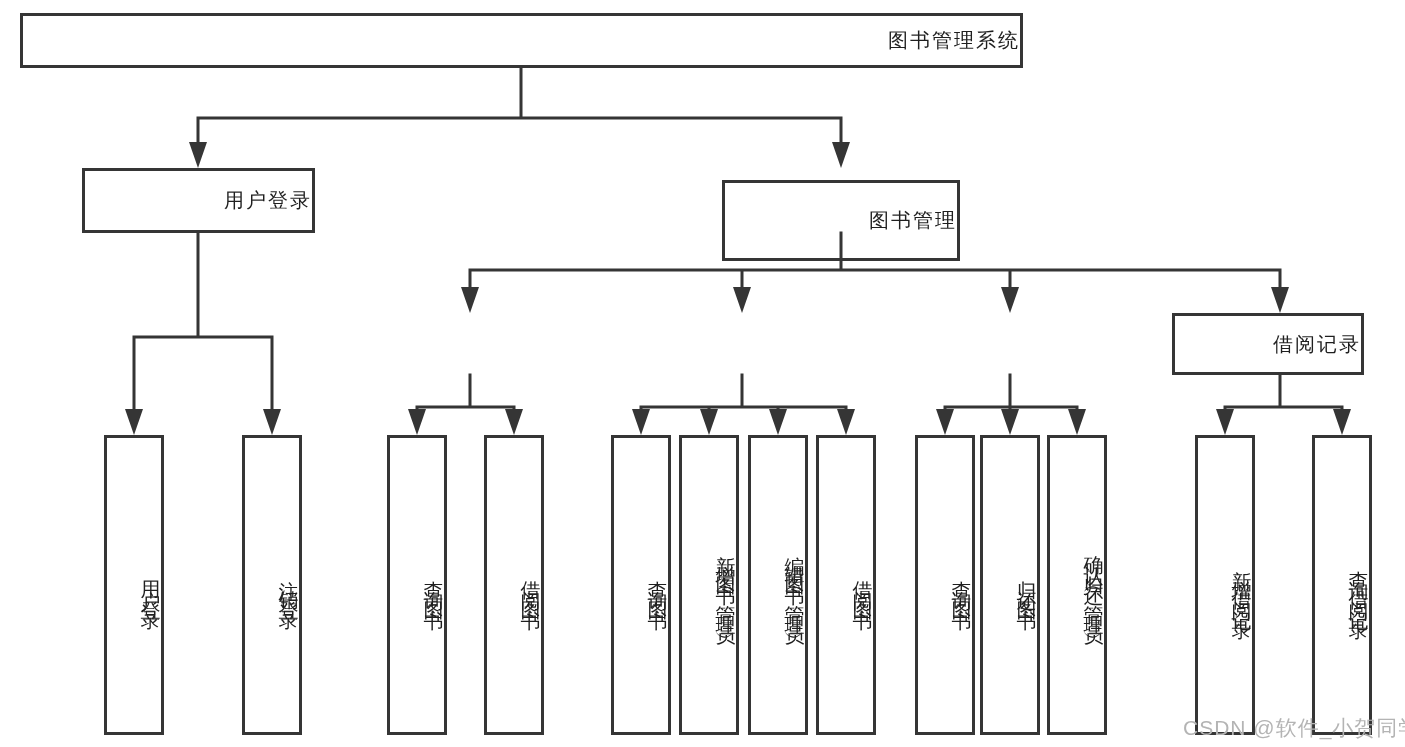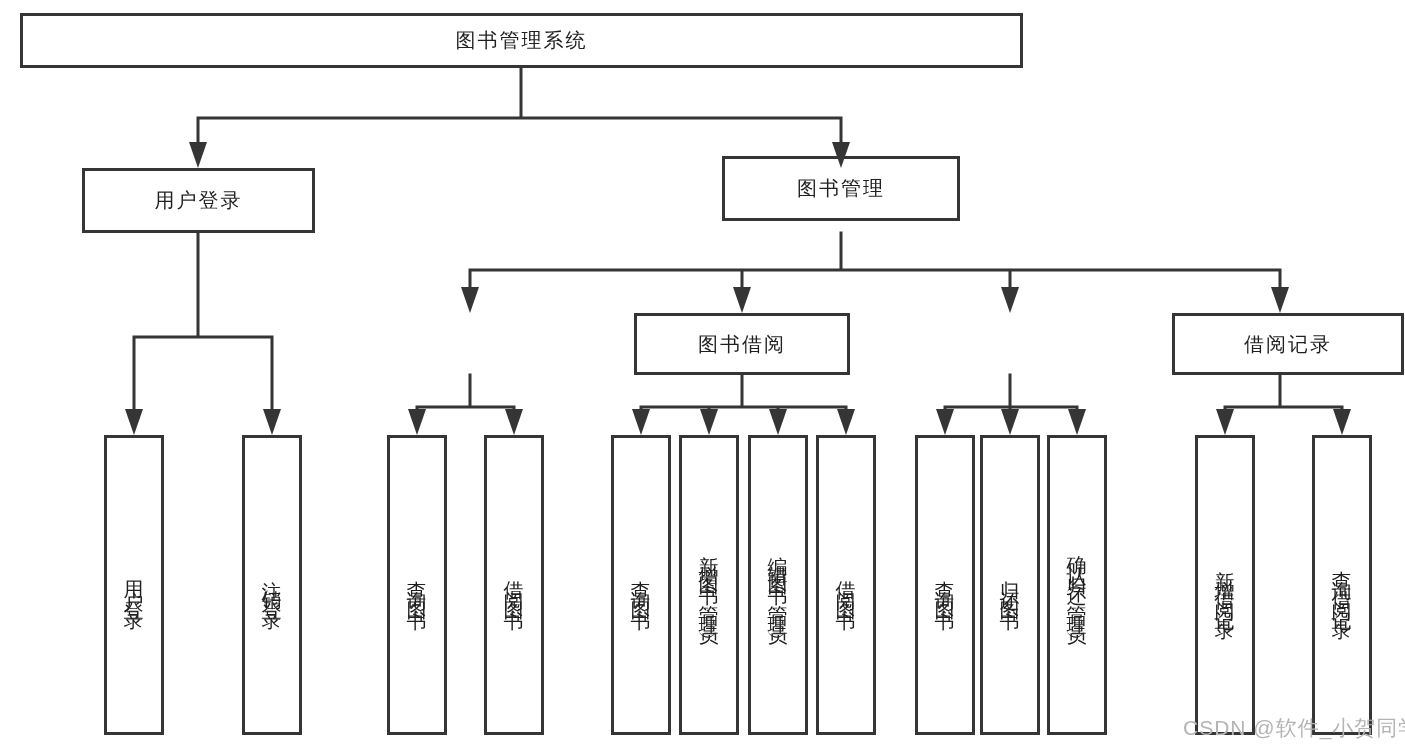--- a/index.html
+++ b/index.html
@@ -11,21 +11,21 @@
   .canvas{
     position:relative; width:1405px; height:747px;
     background:var(--background,#fff); overflow:hidden;
     font-family:"Liberation Sans","DejaVu Sans",sans-serif;
     color:var(--text,#1f1f1f);
   }
   .box{
     position:absolute; box-sizing:border-box;
     border:3px solid var(--box-border,#353535);
     background:var(--box-fill,#fff);
-    display:flex; align-items:center; justify-content:center;
+    display:flex; align-items:center; justify-content:flex-end;
   }
   .h-label{
     font-size:20px; letter-spacing:2px; white-space:nowrap;
     color:var(--text,#1f1f1f);
   }
   .v-label{
     writing-mode:vertical-rl; text-orientation:mixed;
     font-size:20px; line-height:1; letter-spacing:10px;
     color:var(--text,#1f1f1f);
   }
@@ -49,28 +49,25 @@
 
 <div class="canvas">
 
   <div class="box" style="left:20px;top:13px;width:1003px;height:55px">
     <span class="h-label">图书管理系统</span>
   </div>
 
   <div class="box" style="left:82px;top:168px;width:233px;height:65px">
     <span class="h-label">用户登录</span>
   </div>
-  <div class="box" style="left:722px;top:156px;width:238px;height:65px">
+  <div class="box" style="left:722px;top:180px;width:238px;height:81px">
     <span class="h-label">图书管理</span>
   </div>
 
-  <div class="box" style="left:634px;top:313px;width:216px;height:62px">
-    <span class="h-label">图书借阅</span>
-  </div>
-  <div class="box" style="left:1172px;top:313px;width:232px;height:62px">
+  <div class="box" style="left:1172px;top:313px;width:192px;height:62px">
     <span class="h-label">借阅记录</span>
   </div>
 
   <div class="box" style="left:104px;top:435px;width:60px;height:300px">
     <span class="v-label">用户登录</span>
   </div>
   <div class="box" style="left:242px;top:435px;width:60px;height:300px">
     <span class="v-label">注销登录</span>
   </div>
 

